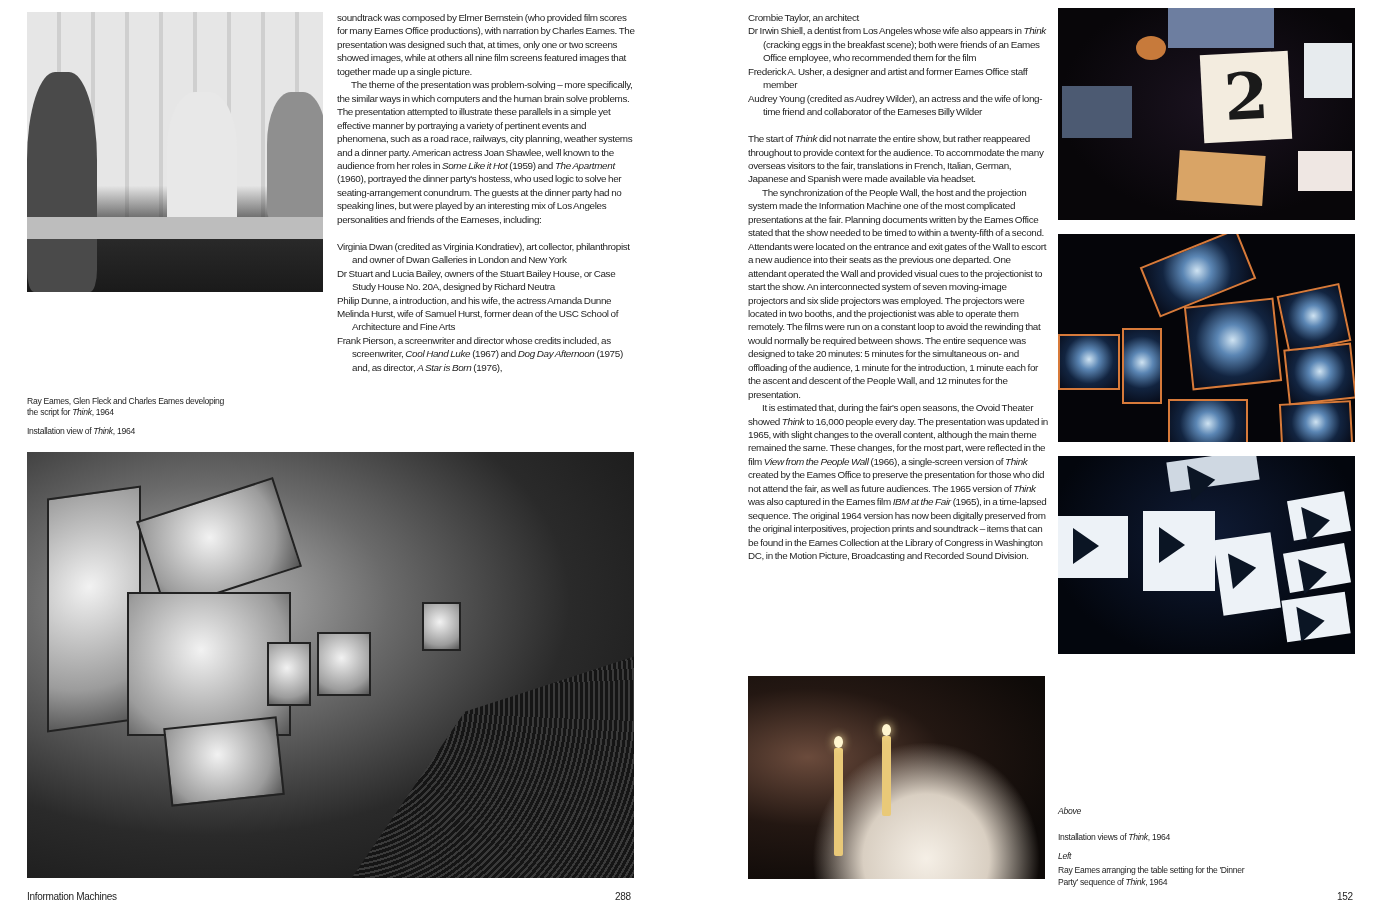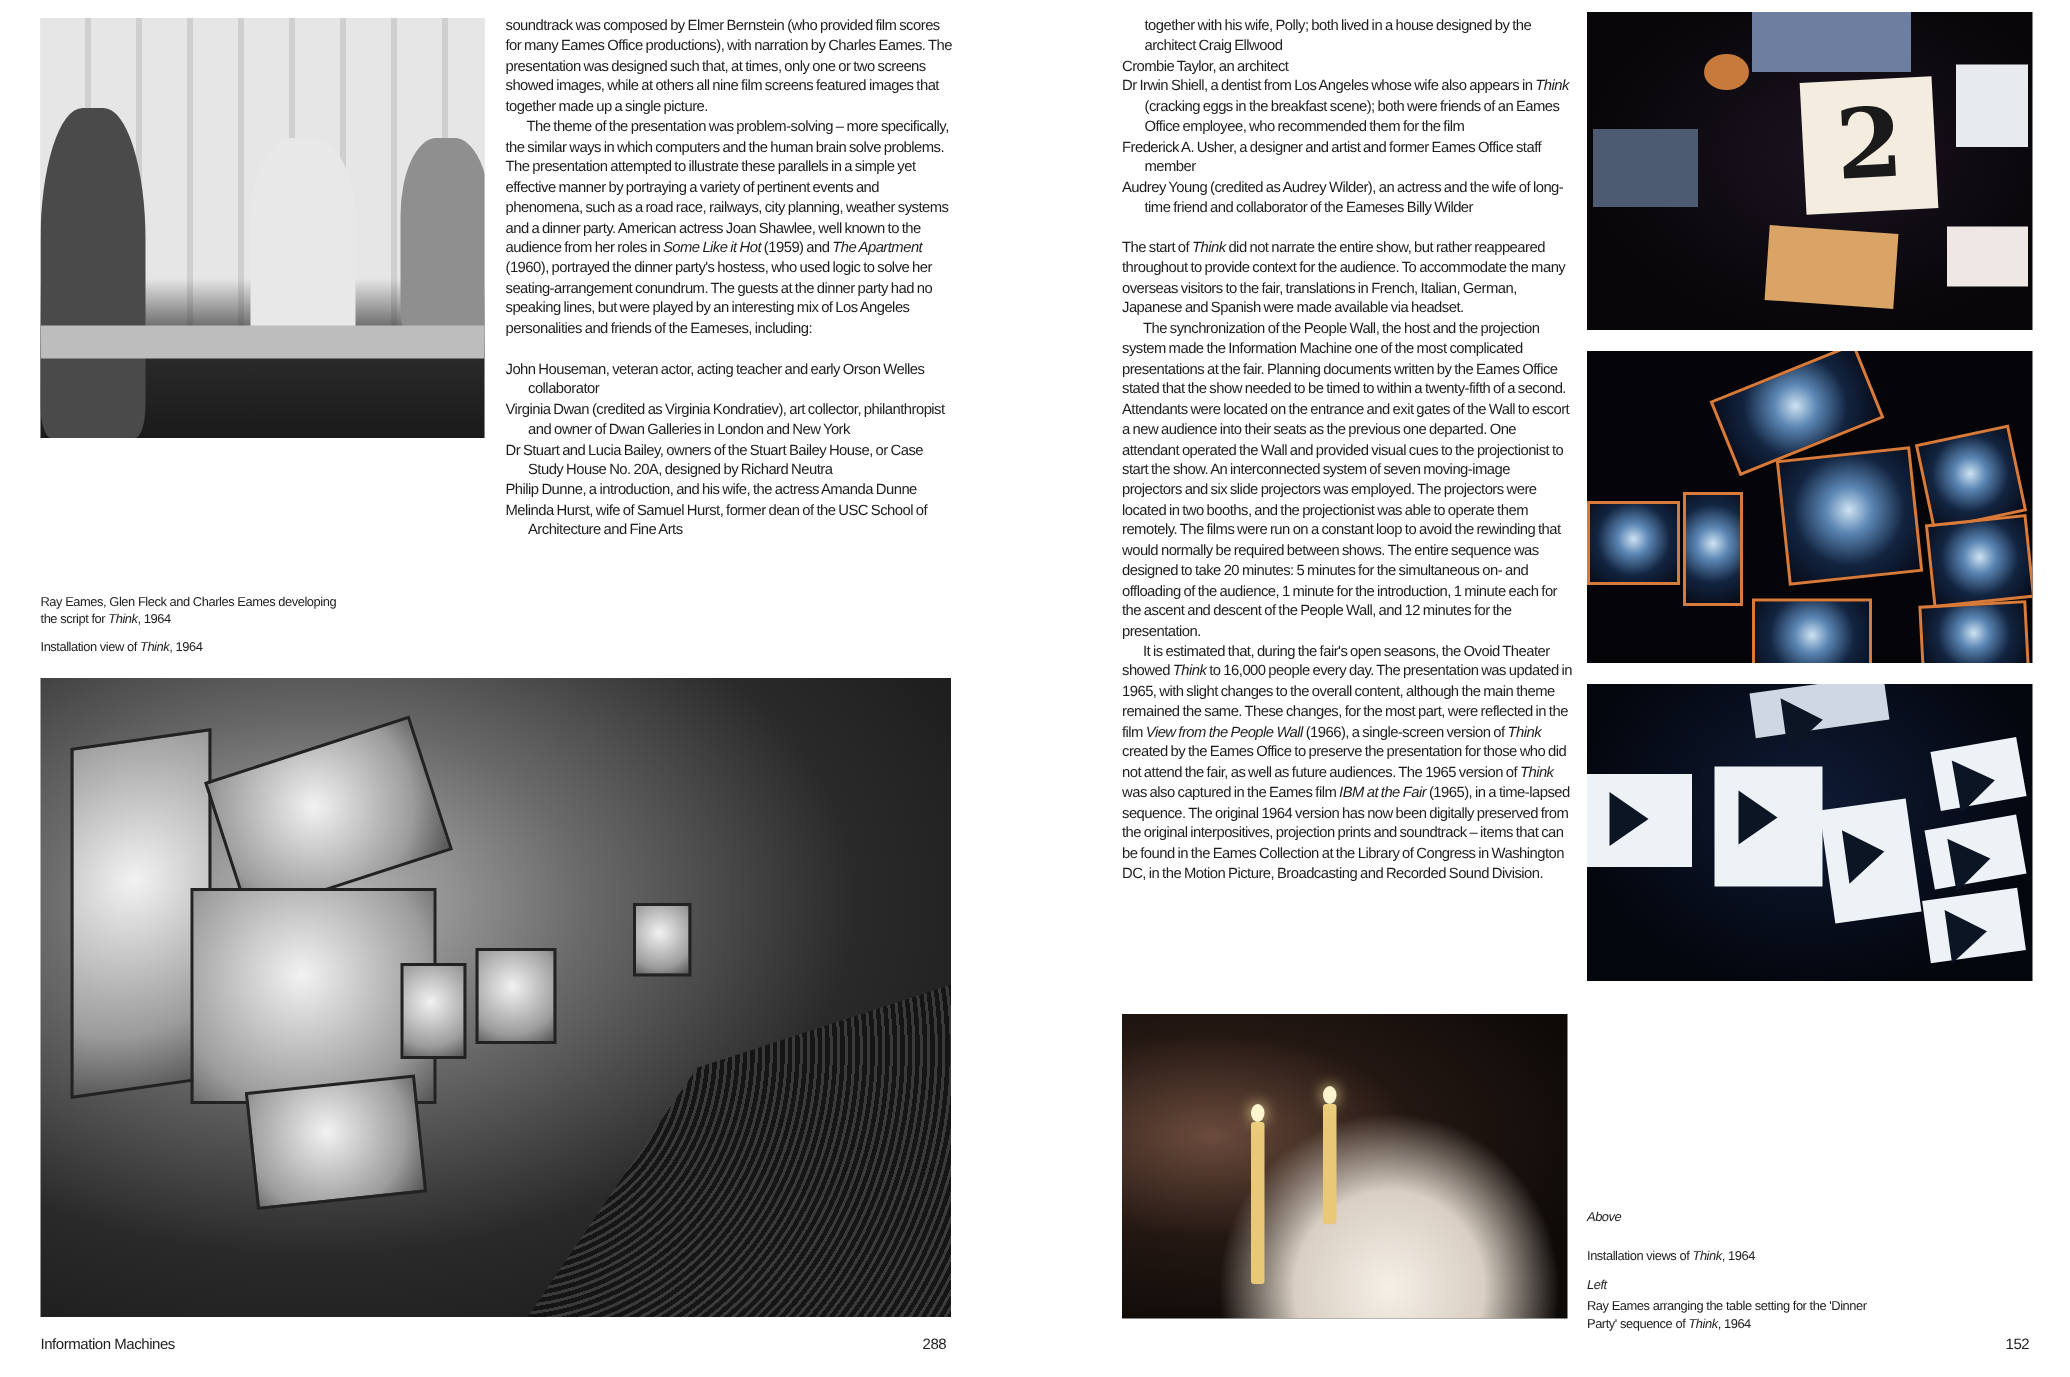--- a/index.html
+++ b/index.html
@@ -93,25 +93,25 @@
       <div class="fig" style="left:0; top:60px; width:70px; height:220px; background:#4a4a4a;"></div>
       <div class="fig" style="left:140px; top:80px; width:70px; height:140px; background:#e8e8e8;"></div>
       <div class="fig" style="left:240px; top:80px; width:60px; height:130px; background:#8f8f8f;"></div>
       <div class="table"></div>
     </div>
 
     <div class="body-text" style="left:337px; top:11px; width:300px;">
       <p>soundtrack was composed by Elmer Bernstein (who provided film scores for many Eames Office productions), with narration by Charles Eames. The presentation was designed such that, at times, only one or two screens showed images, while at others all nine film screens featured images that together made up a single picture.</p>
       <p class="indent"><span>The theme of the presentation was problem-solving – more specifically, the similar ways in which computers and the human brain solve problems. The presentation attempted to illustrate these parallels in a simple yet effective manner by portraying a variety of pertinent events and phenomena, such as a road race, railways, city planning, weather systems and a dinner party. American actress Joan Shawlee, well known to the audience from her roles in </span><i>Some Like it Hot</i><span> (1959) and </span><i>The Apartment</i><span> (1960), portrayed the dinner party's hostess, who used logic to solve her seating-arrangement conundrum. The guests at the dinner party had no speaking lines, but were played by an interesting mix of Los Angeles personalities and friends of the Eameses, including:</span></p>
       <div class="gap"></div>
-      <p class="hang">John Houseman, veteran actor, acting teacher and early Orson Welles collaborator</p>
       <p class="hang">Virginia Dwan (credited as Virginia Kondratiev), art collector, philanthropist and owner of Dwan Galleries in London and New York</p>
       <p class="hang">Dr Stuart and Lucia Bailey, owners of the Stuart Bailey House, or Case Study House No. 20A, designed by Richard Neutra</p>
       <p class="hang">Philip Dunne, a introduction, and his wife, the actress Amanda Dunne</p>
       <p class="hang">Melinda Hurst, wife of Samuel Hurst, former dean of the USC School of Architecture and Fine Arts</p>
+      <p class="hang"><span>Frank Pierson, a screenwriter and director whose credits included, as screenwriter, </span><i>Cool Hand Luke</i><span> (1967) and </span><i>Dog Day Afternoon</i><span> (1975) and, as director, </span><i>A Star is Born</i><span> (1976),</span></p>
     </div>
 
     <div class="caption" style="left:27px; top:396px; width:200px;">
       <p><span>Ray Eames, Glen Fleck and Charles Eames developing the script for </span><i>Think</i><span>, 1964</span></p>
       <div class="sp"></div>
       <p><span>Installation view of </span><i>Think</i><span>, 1964</span></p>
     </div>
 
     <div class="photo bw-theater" style="left:27px; top:452px; width:607px; height:426px;">
       <div class="screen" style="left:20px; top:40px; width:90px; height:230px; transform:skewY(-8deg);"></div>
@@ -124,21 +124,20 @@
       <div class="crowd"></div>
     </div>
 
     <div class="folio" style="left:27px;">Information Machines</div>
     <div class="folio" style="left:615px;">288</div>
   </div>
 
   <div>
 
     <div class="body-text" style="left:748px; top:11px; width:300px;">
-      <p class="hang" style="padding-left:15px; text-indent:0;">together with his wife, Polly; both lived in a house designed by the architect Craig Ellwood</p>
       <p class="hang">Crombie Taylor, an architect</p>
       <p class="hang"><span>Dr Irwin Shiell, a dentist from Los Angeles whose wife also appears in </span><i>Think</i><span> (cracking eggs in the breakfast scene); both were friends of an Eames Office employee, who recommended them for the film</span></p>
       <p class="hang">Frederick A. Usher, a designer and artist and former Eames Office staff member</p>
       <p class="hang">Audrey Young (credited as Audrey Wilder), an actress and the wife of long-time friend and collaborator of the Eameses Billy Wilder</p>
       <div class="gap"></div>
       <p><span>The start of </span><i>Think</i><span> did not narrate the entire show, but rather reappeared throughout to provide context for the audience. To accommodate the many overseas visitors to the fair, translations in French, Italian, German, Japanese and Spanish were made available via headset.</span></p>
       <p class="indent">The synchronization of the People Wall, the host and the projection system made the Information Machine one of the most complicated presentations at the fair. Planning documents written by the Eames Office stated that the show needed to be timed to within a twenty-fifth of a second. Attendants were located on the entrance and exit gates of the Wall to escort a new audience into their seats as the previous one departed. One attendant operated the Wall and provided visual cues to the projectionist to start the show. An interconnected system of seven moving-image projectors and six slide projectors was employed. The projectors were located in two booths, and the projectionist was able to operate them remotely. The films were run on a constant loop to avoid the rewinding that would normally be required between shows. The entire sequence was designed to take 20 minutes: 5 minutes for the simultaneous on- and offloading of the audience, 1 minute for the introduction, 1 minute each for the ascent and descent of the People Wall, and 12 minutes for the presentation.</p>
       <p class="indent"><span>It is estimated that, during the fair's open seasons, the Ovoid Theater showed </span><i>Think</i><span> to 16,000 people every day. The presentation was updated in 1965, with slight changes to the overall content, although the main theme remained the same. These changes, for the most part, were reflected in the film </span><i>View from the People Wall</i><span> (1966), a single-screen version of </span><i>Think</i><span> created by the Eames Office to preserve the presentation for those who did not attend the fair, as well as future audiences. The 1965 version of </span><i>Think</i><span> was also captured in the Eames film </span><i>IBM at the Fair</i><span> (1965), in a time-lapsed sequence. The original 1964 version has now been digitally preserved from the original interpositives, projection prints and soundtrack – items that can be found in the Eames Collection at the Library of Congress in Washington DC, in the Motion Picture, Broadcasting and Recorded Sound Division.</span></p>
     </div>
 

